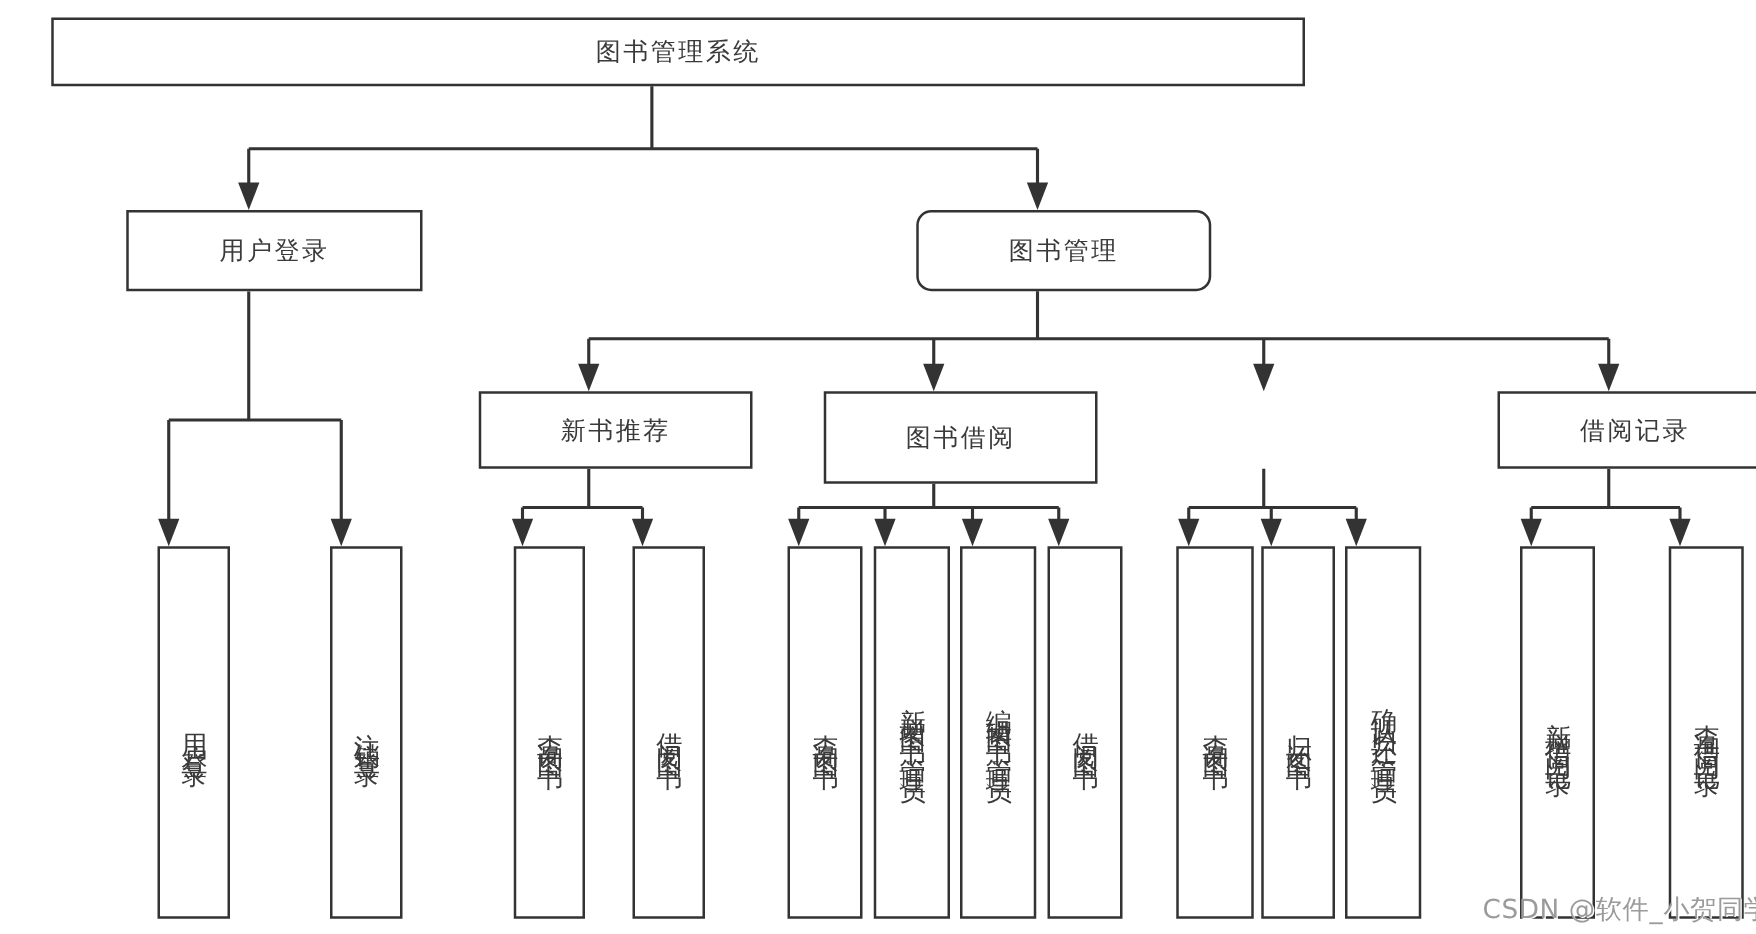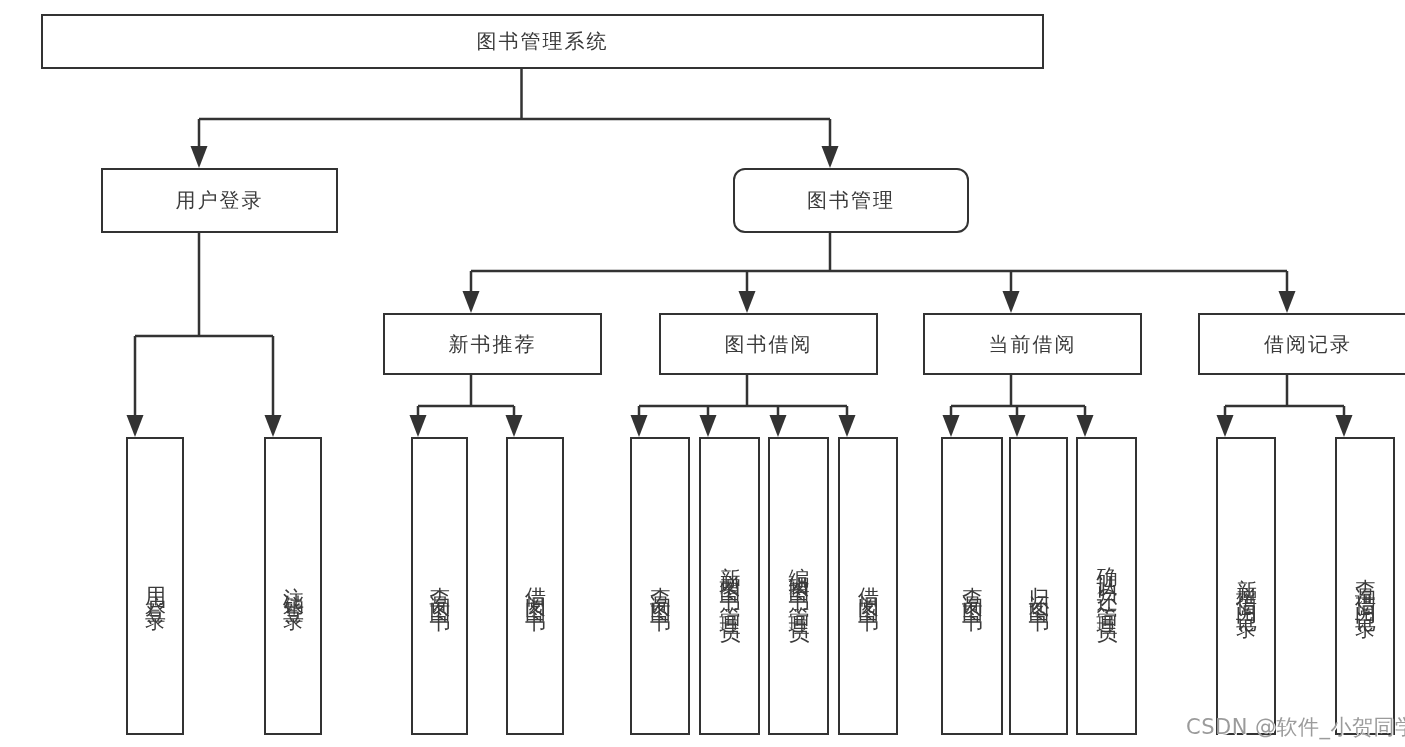--- a/index.html
+++ b/index.html
@@ -102,25 +102,22 @@
   <div class="node h" style="left:80px; top:168px; width:237px; height:65px;">
     <span>用户登录</span>
   </div>
   <div class="node h" style="left:712px; top:168px; width:236px; height:65px;border-radius:12px;">
     <span>图书管理</span>
   </div>
 
   <div class="node h" style="left:362px; top:313px; width:219px; height:62px;">
     <span>新书推荐</span>
   </div>
-  <div class="node h" style="left:638px; top:313px; width:219px; height:62px;">
+  <div class="node h" style="left:638px; top:313px; width:219px; height:74px;">
     <span>图书借阅</span>
-  </div>
-  <div class="node h" style="left:902px; top:313px; width:219px; height:62px;">
-    <span>当前借阅</span>
   </div>
   <div class="node h" style="left:1177px; top:313px; width:220px; height:62px;">
     <span>借阅记录</span>
   </div>
 
   <div class="node v" style="left:105px; top:437px; width:58px; height:298px;">
     <span class="vtext">用户登录</span>
   </div>
   <div class="node v" style="left:243px; top:437px; width:58px; height:298px;">
     <span class="vtext">注销登录</span>

